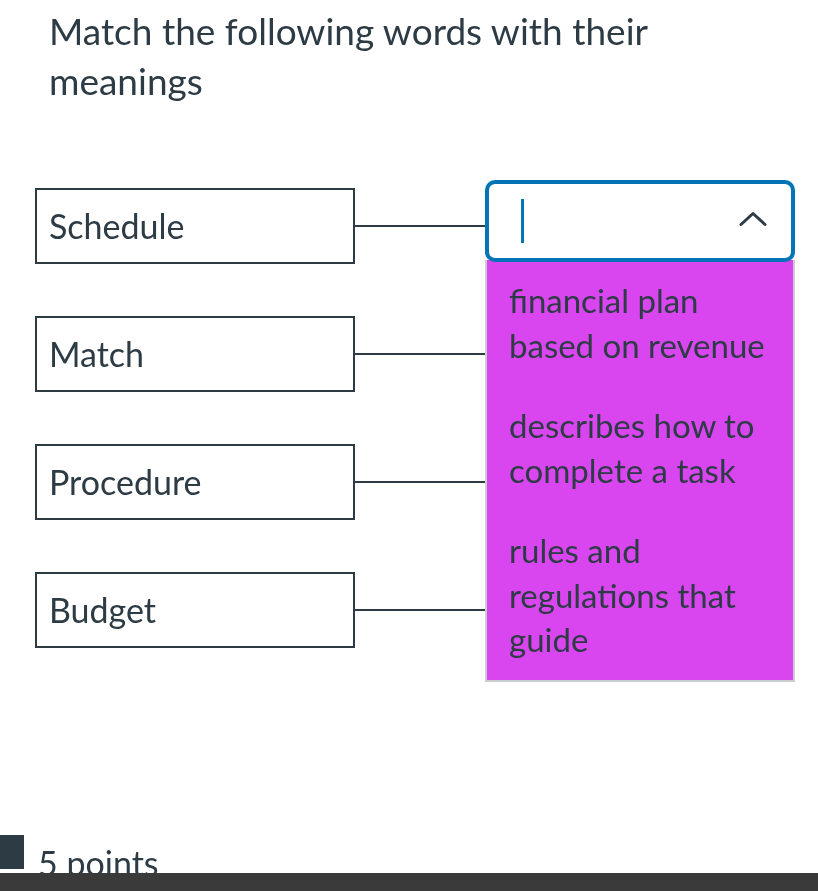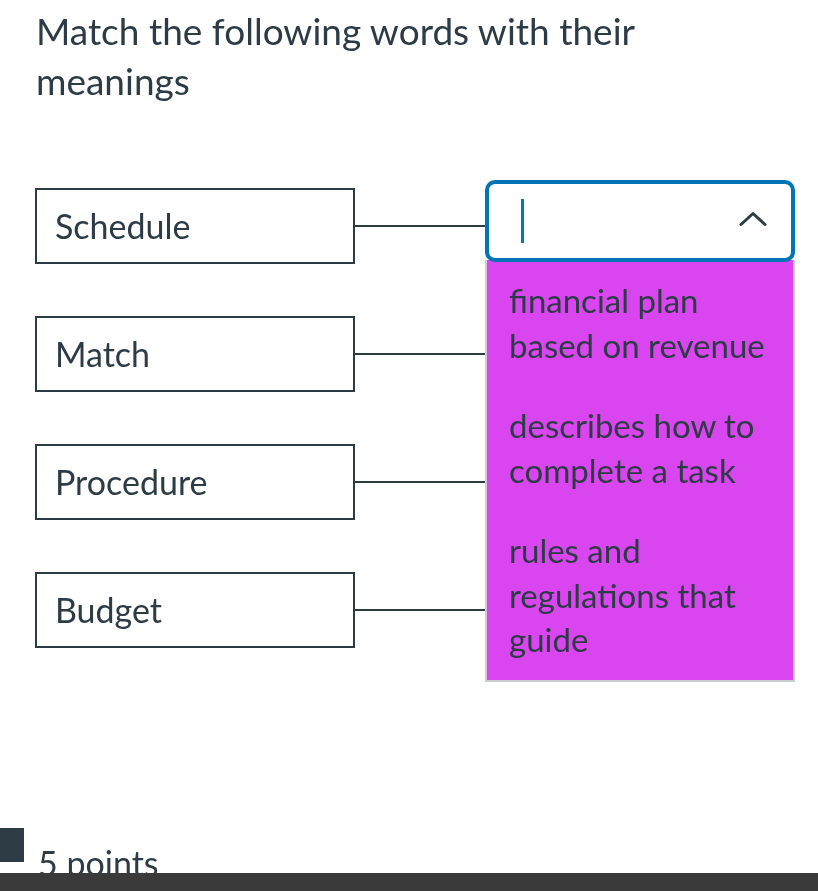--- a/index.html
+++ b/index.html
@@ -11,42 +11,42 @@
       font-family: 'Lato', -apple-system, BlinkMacSystemFont, 'Segoe UI', sans-serif;
       background: #ffffff;
       width: 818px;
       height: 891px;
       overflow: hidden;
       position: relative;
     }
     .question-text {
       font-size: 37px;
       color: #2d3b45;
-      padding: 6px 35px 0 36px;
+      padding: 6px 35px 0 49px;
       line-height: 1.35;
       font-weight: 400;
     }
     .matching-container {
       position: relative;
       margin-top: 60px;
     }
     .match-row {
       position: relative;
       height: 128px;
     }
     .word-box {
       position: absolute;
       left: 35px;
       top: 22px;
       width: 320px;
       height: 76px;
       border: 2px solid #2d3b45;
       display: flex;
       align-items: center;
-      padding-left: 18px;
+      padding-left: 12px;
       font-size: 34px;
       color: #2d3b45;
     }
     .connector-line {
       position: absolute;
       left: 355px;
       top: 59px;
       width: 130px;
       height: 2px;
       background: #2d3b45;
@@ -96,21 +96,21 @@
       color: #2d3b45;
       line-height: 1.35;
       cursor: pointer;
     }
     .points-section {
       position: absolute;
       left: 0;
       bottom: 22px;
       width: 699px;
       display: flex;
-      align-items: flex-start;
+      align-items: center;
       text-decoration: underline;
     }
     .points-bar {
       width: 24px;
       height: 34px;
       background: #2d3b45;
       margin-right: 14px;
       margin-left: 0;
       margin-bottom: -6px;
     }

